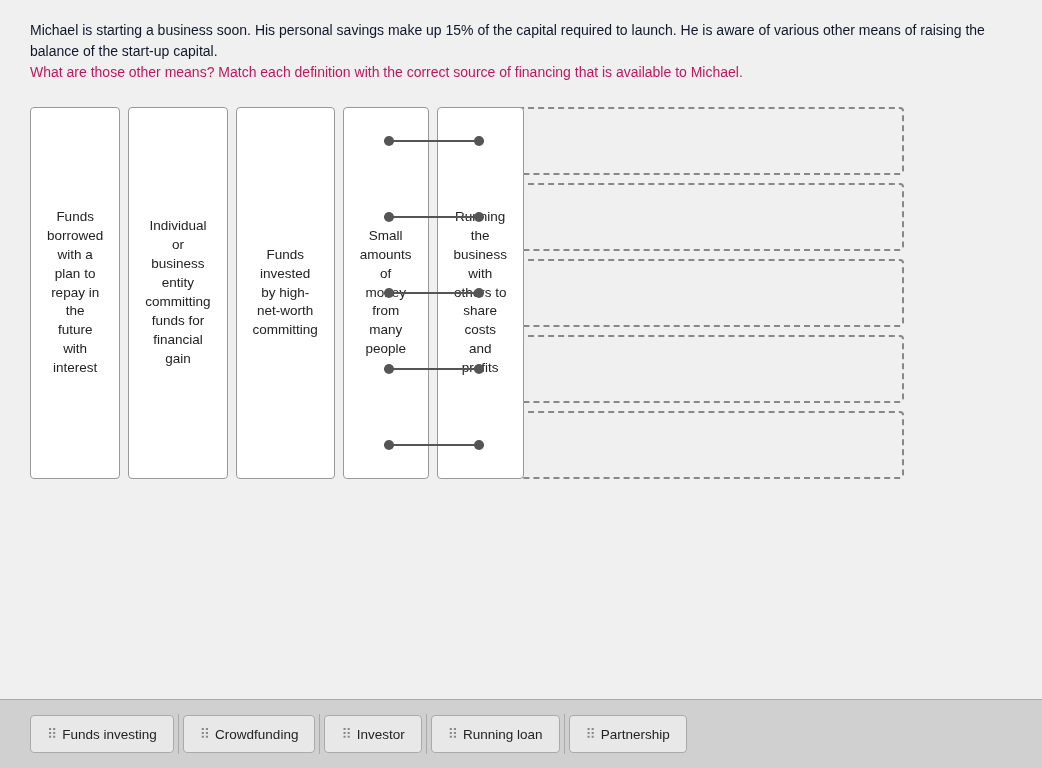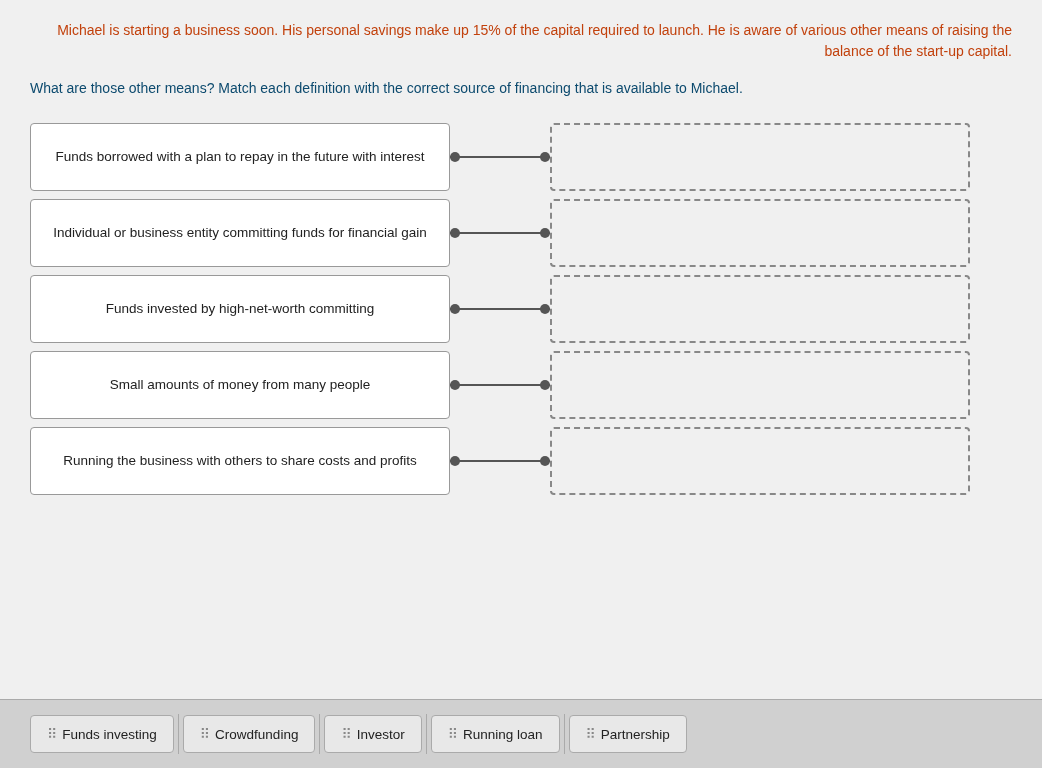--- a/index.html
+++ b/index.html
@@ -11,44 +11,41 @@
       overflow-x: hidden;
     }
     .page-wrapper {
       background: #f0f0f0;
       min-height: 768px;
       padding: 20px 30px 20px 30px;
       position: relative;
     }
     .intro-text {
       font-size: 14px;
-      color: #c2410c;
+      color: #0f172a;
       line-height: 1.5;
-      margin-bottom: 16px;
-      text-align: right;
     }
     .question-text {
       font-size: 14px;
-      color: #0c4a6e;
+      color: #be185d;
       line-height: 1.5;
       margin-bottom: 24px;
     }
     .matching-area {
       display: flex;
       flex-direction: row;
       align-items: stretch;
       gap: 0;
       margin-bottom: 30px;
       position: relative;
     }
     .left-column {
       display: flex;
-      flex-direction: column;
       gap: 8px;
-      width: 420px;
+      width: 354px;
       flex-shrink: 0;
     }
     .definition-box {
       background: #fff;
       border: 1.5px solid #999;
       border-radius: 4px;
       padding: 14px 16px;
       text-align: center;
       font-size: 13.5px;
       color: #222;

